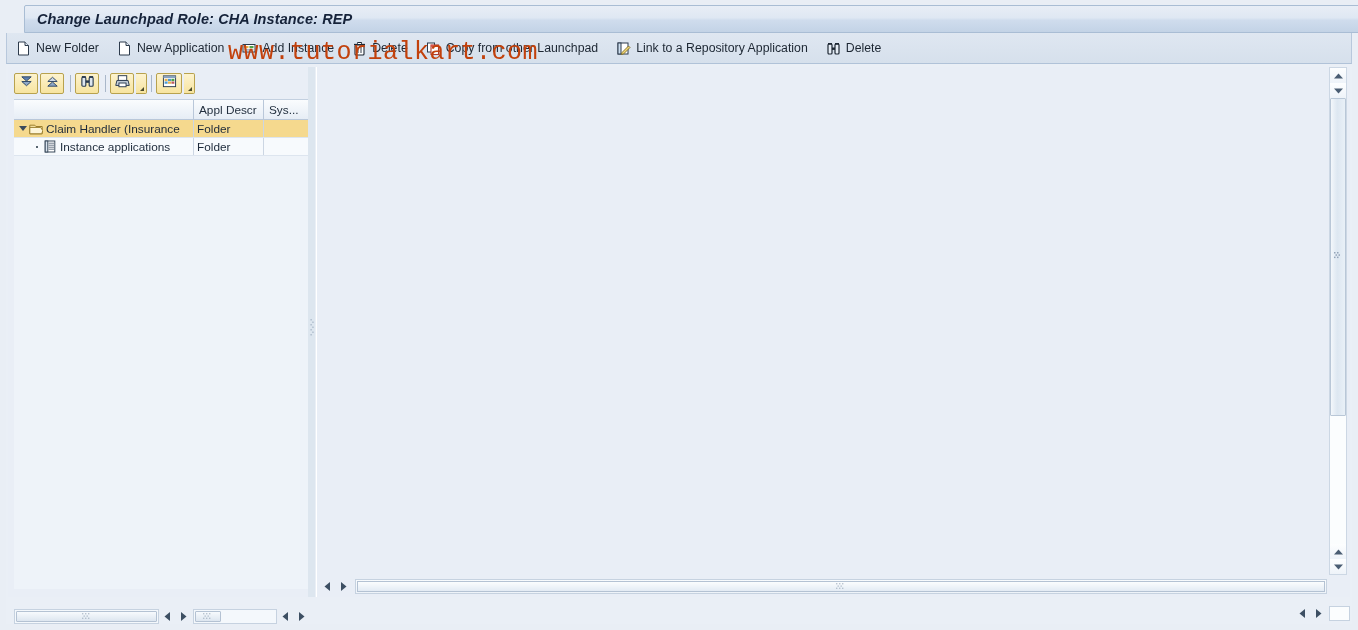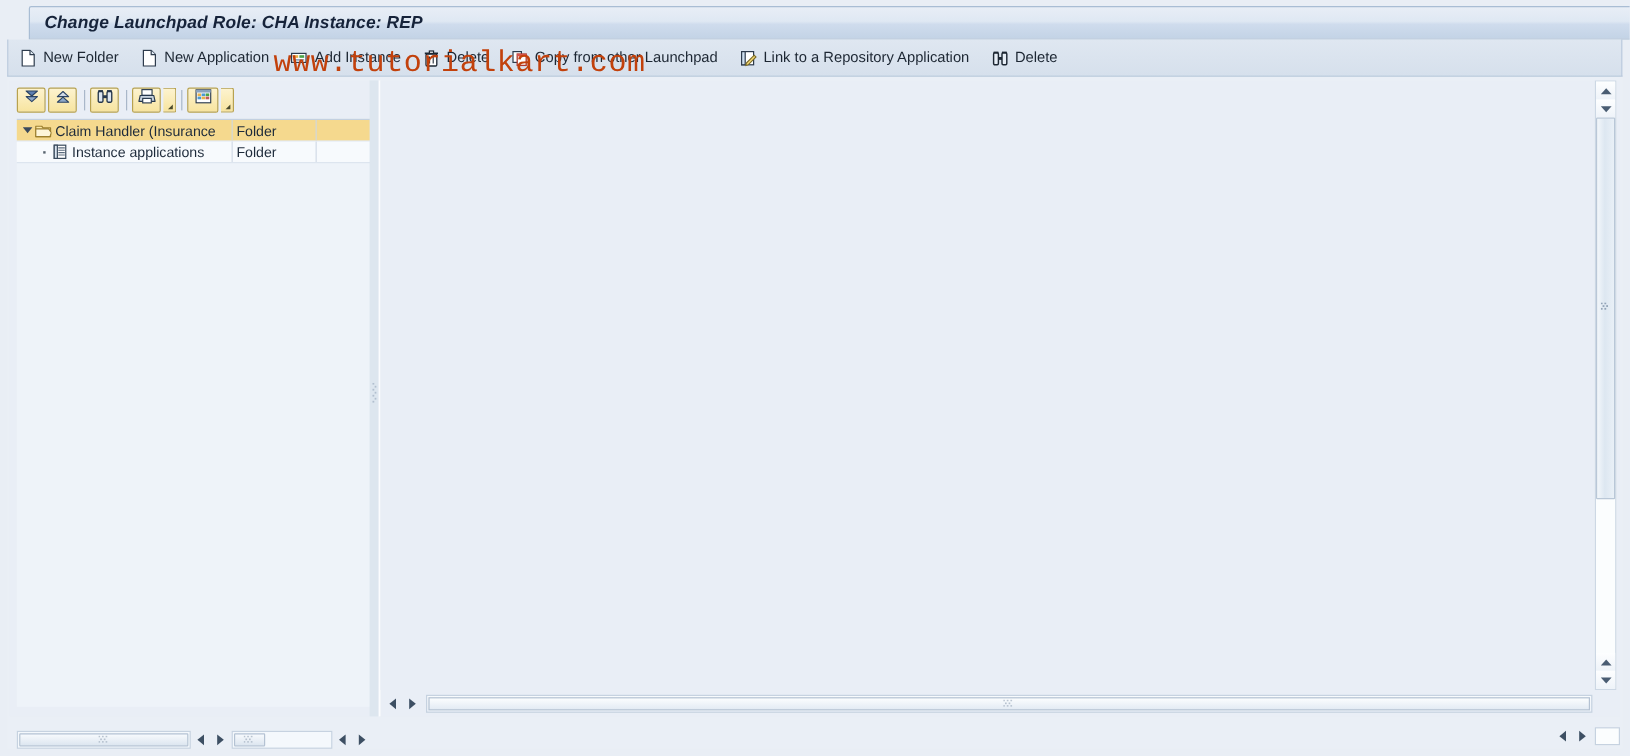--- a/index.html
+++ b/index.html
@@ -435,20 +435,25 @@
               <rect x="10" y="8" width="3.2" height="2.4" fill="#c05b5b"></rect>
             </svg>
           </span>
         </div>
         <div class="tb-drop"></div>
 
       </div>
 
       <div class="tree-grid">
 
+        <div class="tree-header">
+          <div class="th blank"></div>
+          <div class="th c1">Appl Descr</div>
+          <div class="th c2">Sys...</div>
+        </div>
 
         <div class="tree-body">
 
           <div class="tree-row selected">
             <div class="cell name">
               <span class="twisty open"></span>
               <span class="row-ico">
                 <svg viewBox="0 0 14 13" width="14" height="13">
                   <path d="M.8 3.2h5l1.1 1.3h6.3v7.3H.8z" fill="#fbe8a8" stroke="#9c7f2e" stroke-width="1" stroke-linejoin="round"></path>
                   <path d="M.8 5.4h10.8l2.2 3.2-1.1 3.2H.8z" fill="#fdf5d8" stroke="#9c7f2e" stroke-width="1" stroke-linejoin="round"></path>

